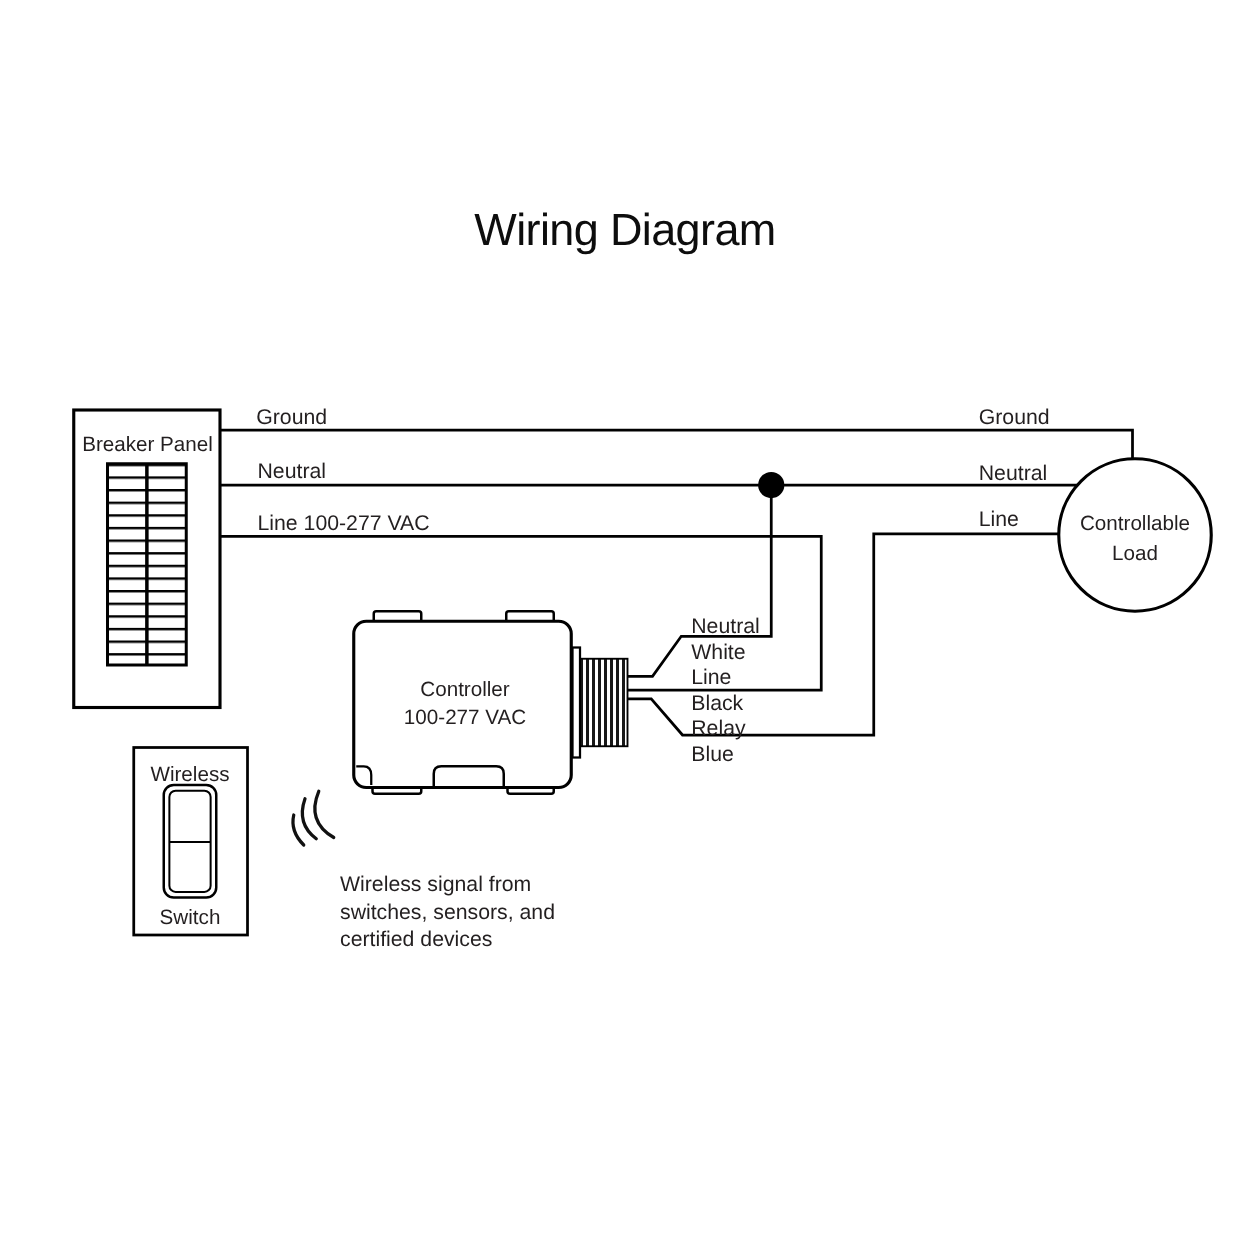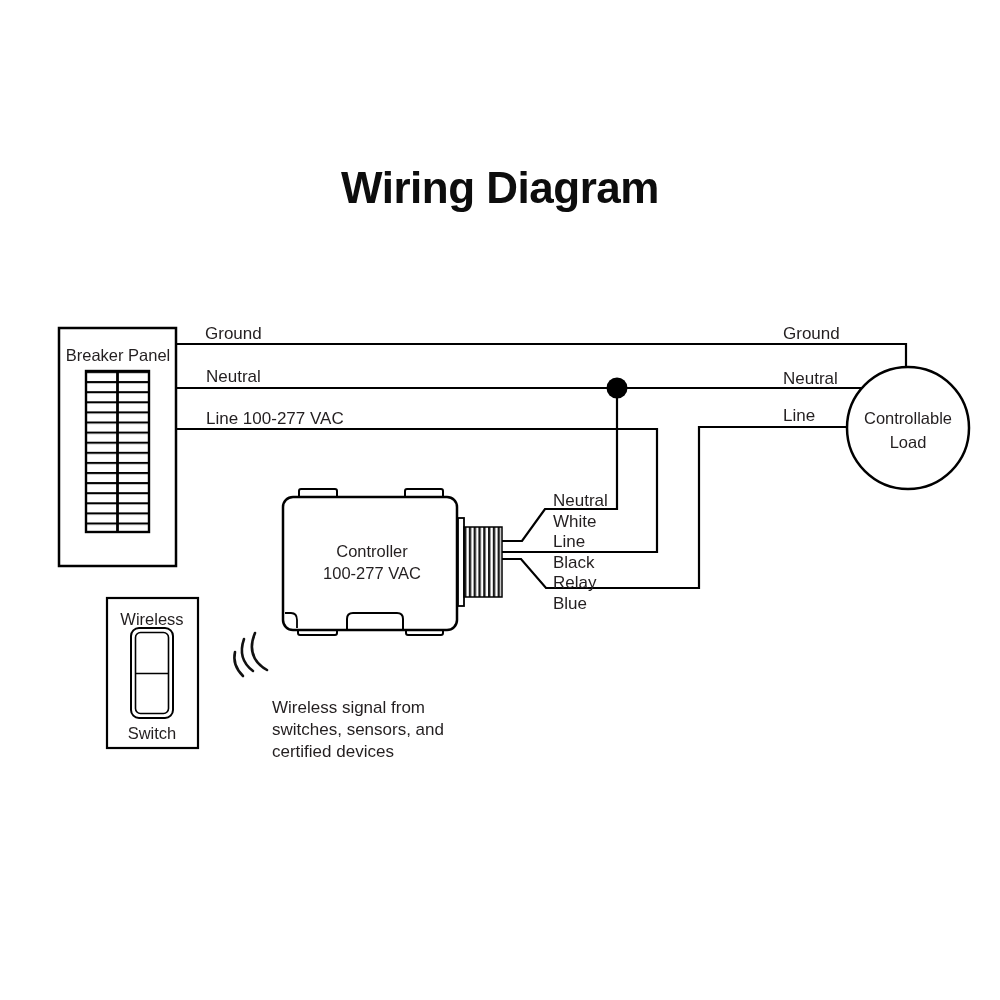--- a/index.html
+++ b/index.html
@@ -2,21 +2,21 @@
 <html><head>
 <meta charset="utf-8">
 <style>
   html,body{margin:0;padding:0;}
   body{
     width:1000px;height:1000px;position:relative;background:#ffffff;
     font-family:"Liberation Sans",sans-serif;overflow:hidden;
   }
   #title{
     position:absolute;top:163px;left:0;width:1000px;margin:0;
-    text-align:center;font-size:44px;font-weight:bold;color:#0d0d0d;
+    text-align:center;font-size:36px;font-weight:normal;color:#0d0d0d;
     letter-spacing:-0.5px;
   }
   svg{position:absolute;top:0;left:0;}
   .wire{stroke:#000;stroke-width:2.2;fill:none;}
   .box{stroke:#000;fill:#fff;}
   .lbl{fill:#231f20;font-size:17px;}
   .lbl-mid{fill:#231f20;font-size:16.5px;text-anchor:middle;}
 </style>
 </head>
 <body>

